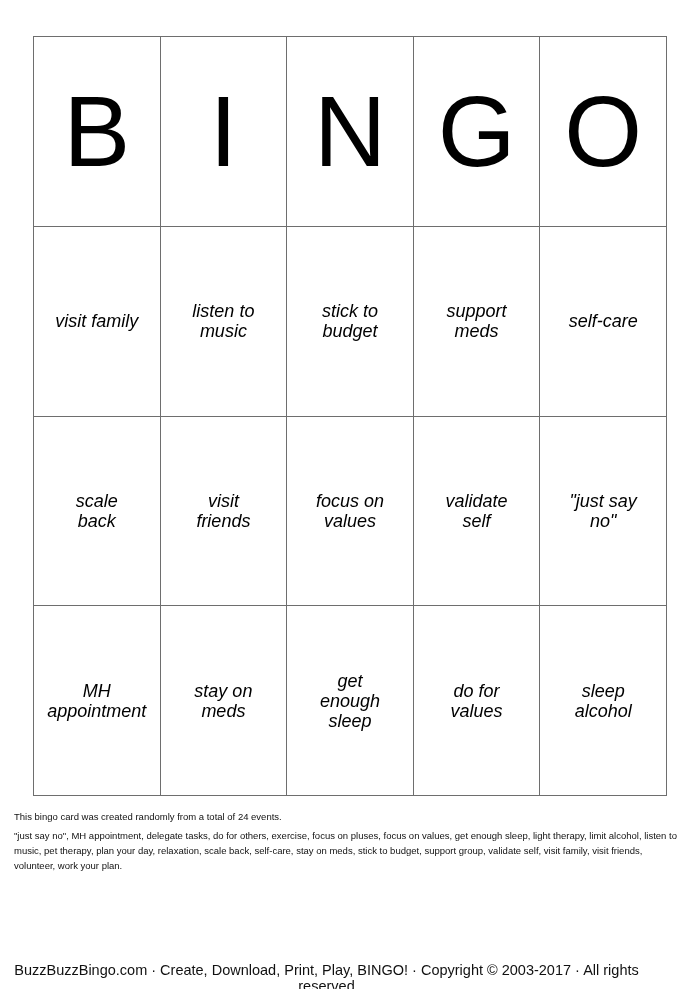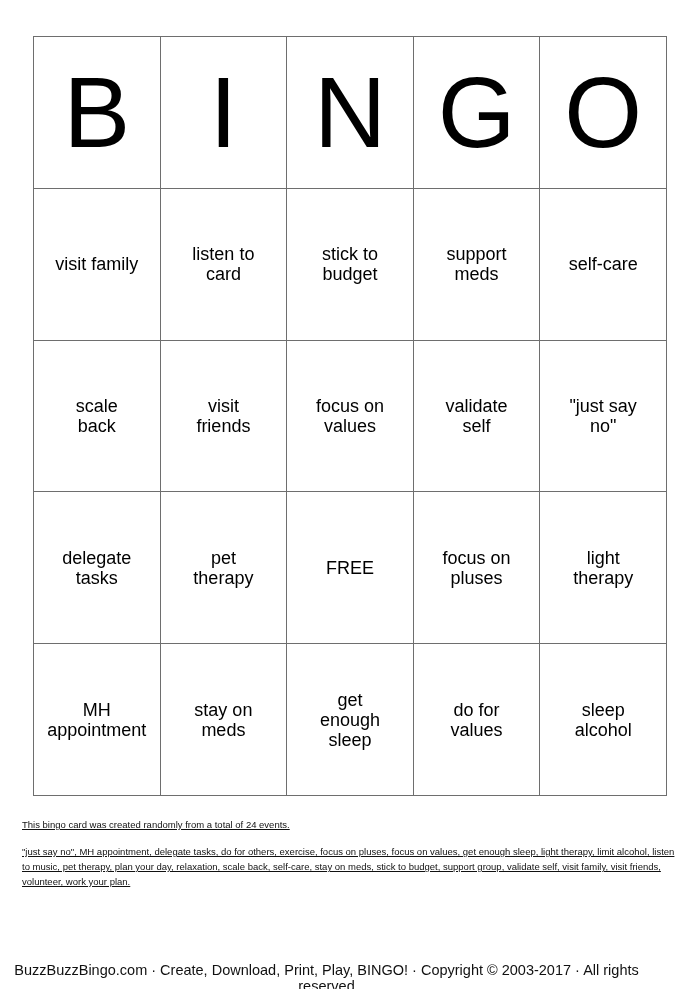--- a/index.html
+++ b/index.html
@@ -1,69 +1,58 @@
 <!DOCTYPE html>
 <html><head>
 <meta charset="utf-8">
 <style>
   html, body { margin:0; padding:0; background:#fff; }
   body { width:699px; height:989px; position:relative; font-family:"Liberation Sans", sans-serif; color:#000; overflow:hidden; }
   #card { position:absolute; left:33px; top:36px; width:633px; height:760px; border-collapse:collapse; table-layout:fixed; }
   #card td { border:1px solid #6e6e6e; width:126.6px; height:126.6px; text-align:center; vertical-align:middle; padding:0 6px; box-sizing:border-box; }
   #card td.head { font-size:100px; line-height:1; padding-top:0; }
   #card td.cell { font-size:18px; line-height:20px; }
-  #card td.cell span { white-space:pre-line; }
+  #card td.cell span { white-space:pre-line;font-style:italic; }
   .info { position:absolute; left:10px; top:805px; width:680px; font-size:9.5px; line-height:15px; color:#111; }
-  .info p { margin:12px;text-decoration:underline; }
+  .info p { margin:4px; }
   .footer { position:absolute; left:0; top:962px; width:653px; text-align:center; font-size:14.5px; color:#111; }
 </style>
 </head>
 <body>
 
 <table id="card">
   <tbody>
       <tr>
     <td class="head">B</td>
     <td class="head">I</td>
     <td class="head">N</td>
     <td class="head">G</td>
     <td class="head">O</td>
   </tr>
   <tr>
     <td class="cell"><span>visit family</span></td>
     <td class="cell"><span>listen to
-card</span></td>
+music</span></td>
     <td class="cell"><span>stick to
 budget</span></td>
     <td class="cell"><span>support
 meds</span></td>
     <td class="cell"><span>self-care</span></td>
   </tr>
   <tr>
     <td class="cell"><span>scale
 back</span></td>
     <td class="cell"><span>visit
 friends</span></td>
     <td class="cell"><span>focus on
 values</span></td>
     <td class="cell"><span>validate
 self</span></td>
     <td class="cell"><span>"just say
 no"</span></td>
-  </tr>
-  <tr>
-    <td class="cell"><span>delegate
-tasks</span></td>
-    <td class="cell"><span>pet
-therapy</span></td>
-    <td class="cell"><span>FREE</span></td>
-    <td class="cell"><span>focus on
-pluses</span></td>
-    <td class="cell"><span>light
-therapy</span></td>
   </tr>
   <tr>
     <td class="cell"><span>MH
 appointment</span></td>
     <td class="cell"><span>stay on
 meds</span></td>
     <td class="cell"><span>get
 enough
 sleep</span></td>
     <td class="cell"><span>do for

